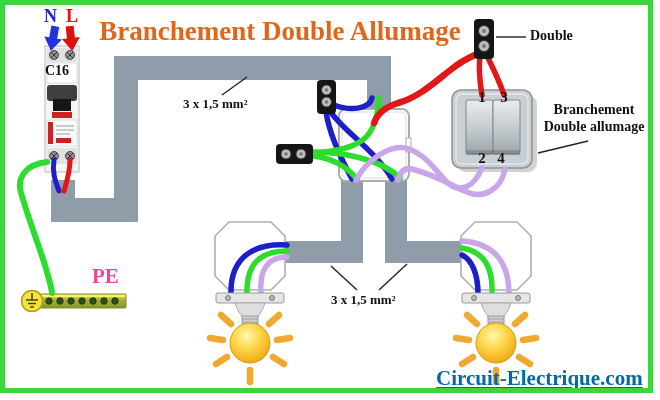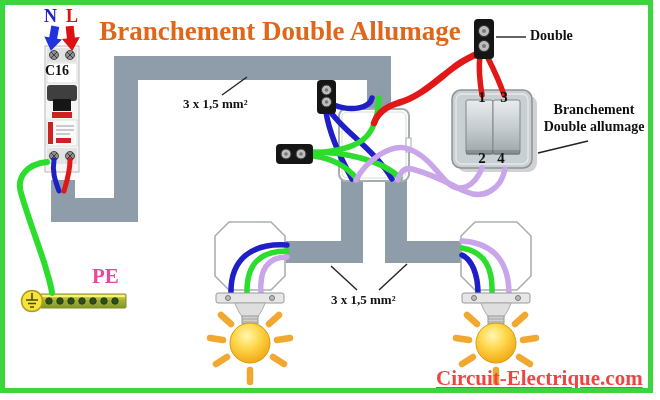--- a/index.html
+++ b/index.html
@@ -11,21 +11,21 @@
   .txt{position:absolute;font-weight:bold;color:#111;white-space:nowrap;}
   .title{left:95px;top:16px;width:370px;text-align:center;font-size:27px;color:#e0661a;}
   .lbl-n{left:44px;top:6px;font-size:18px;color:#2222cc;}
   .lbl-l{left:66px;top:6px;font-size:18px;color:#dd1111;}
   .breaker-rating{left:45px;top:63px;width:26px;text-align:left;font-size:14px;}
   .lbl-domino{left:530px;top:28px;font-size:14px;}
   .lbl-sw{left:533px;top:101px;width:122px;text-align:center;font-size:14px;line-height:17px;}
   .cable-top{left:183px;top:96px;font-size:13px;}
   .cable-bottom{left:331px;top:292px;font-size:13px;}
   .lbl-pe{left:92px;top:264px;font-size:21px;color:#ec4899;}
-  .watermark{left:436px;top:366px;font-size:21px;color:#ef4444;text-decoration:underline;}
+  .watermark{left:436px;top:366px;font-size:21px;color:#0369a1;text-decoration:underline;}
   .term{width:14px;text-align:center;font-size:15px;}
   .t1{left:475px;top:89px;}.t3{left:497px;top:89px;}
   .t2{left:475px;top:150px;}.t4{left:494px;top:150px;}
 </style>
 </head>
 <body>
 
 <div id="stage">
 
   <svg id="diagram" width="660" height="400" viewBox="0 0 660 400">

